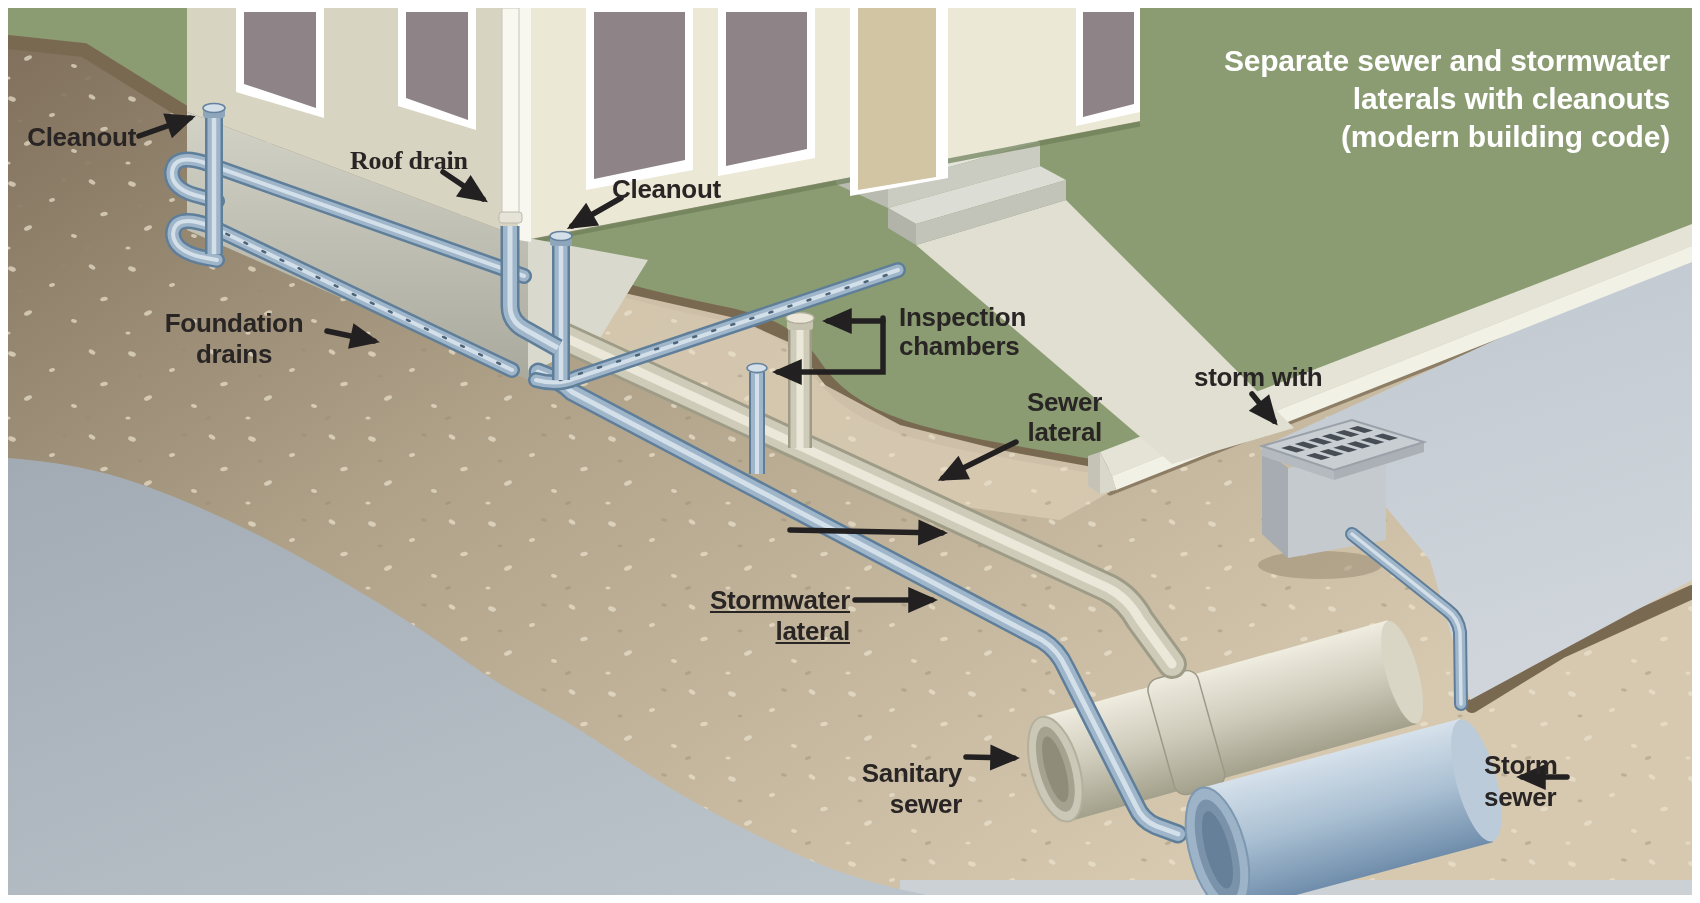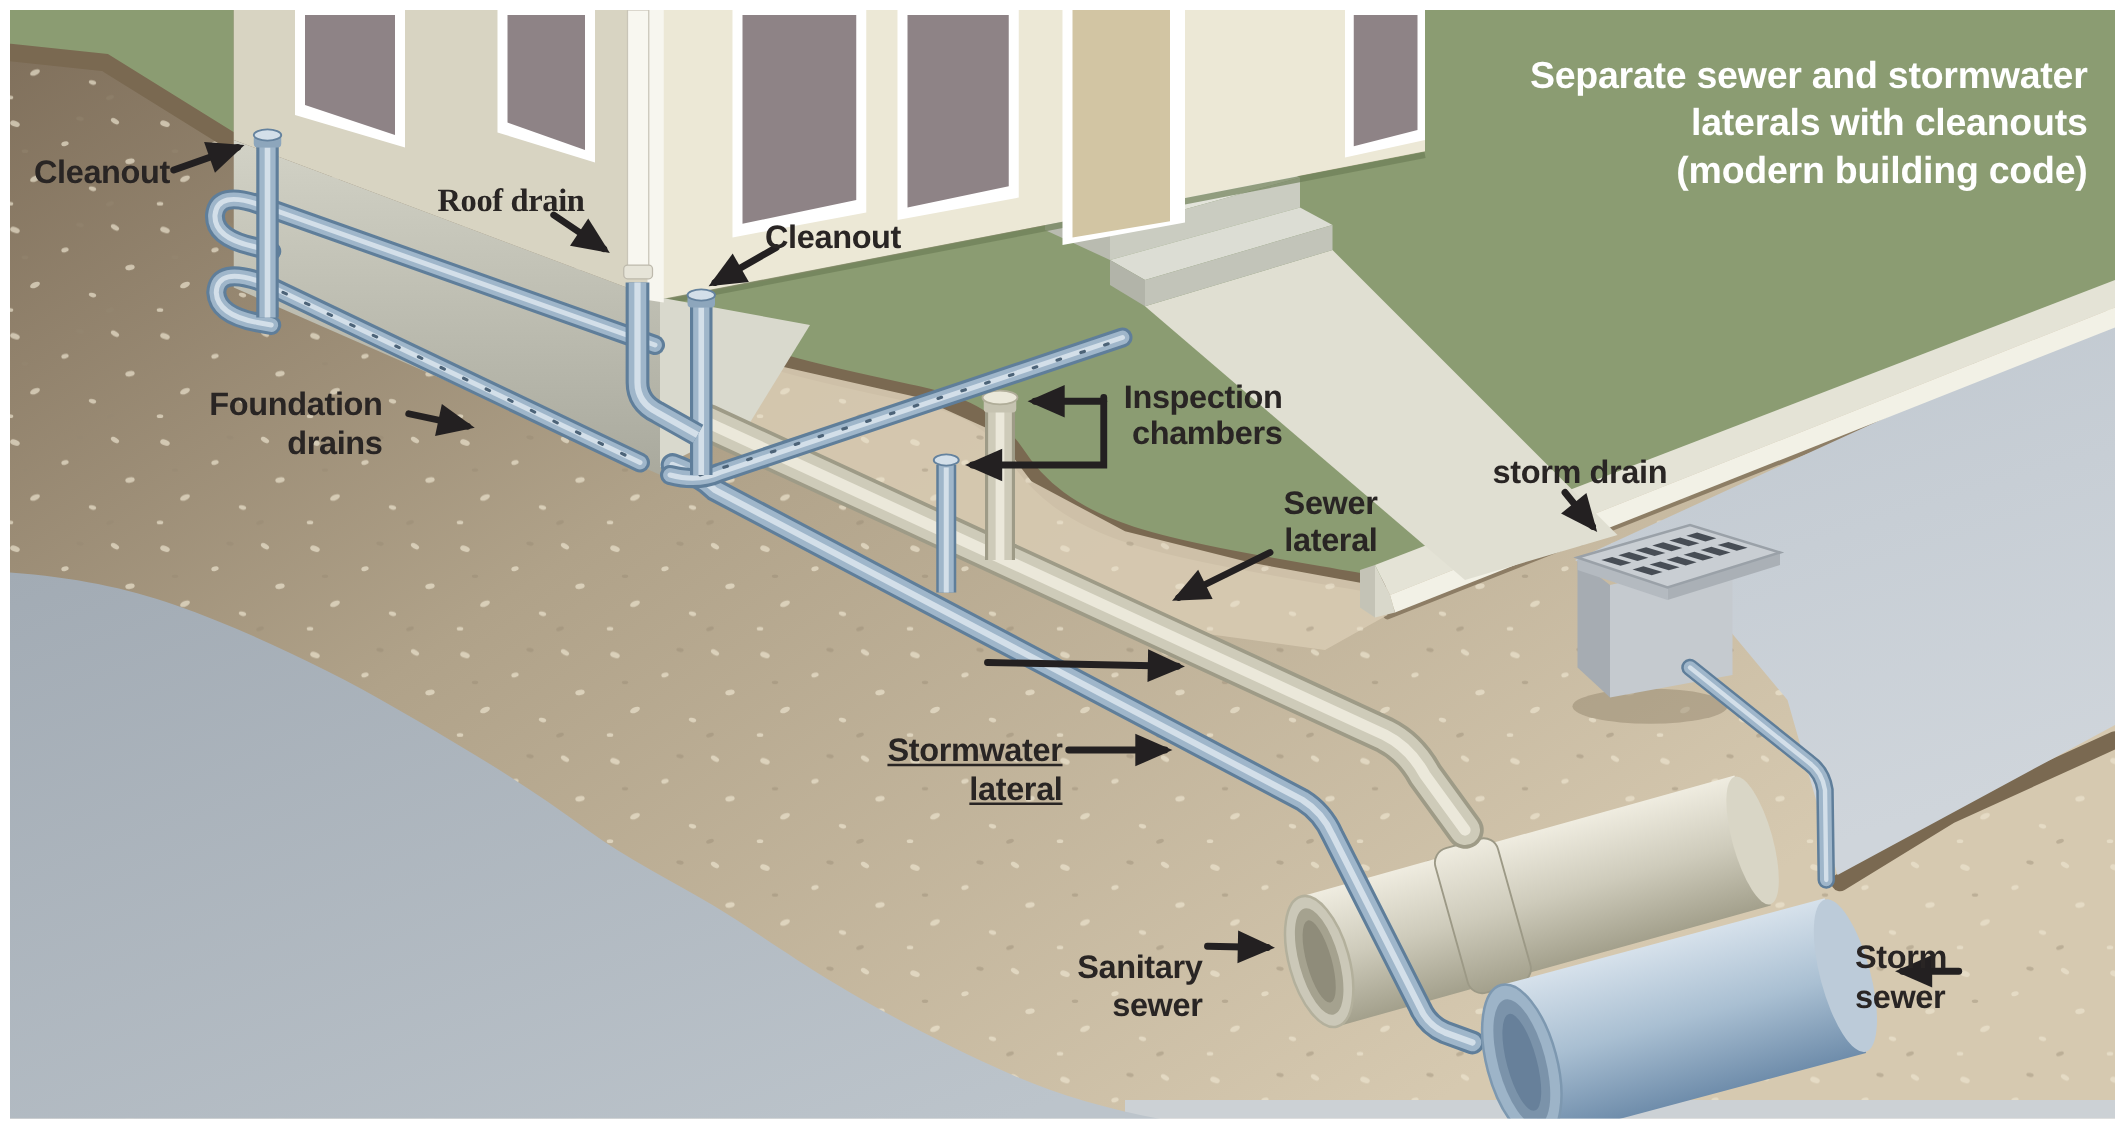--- a/index.html
+++ b/index.html
@@ -282,30 +282,30 @@
 <div id="title">Separate sewer and stormwater
 laterals with cleanouts
 (modern building code)</div>
 
 <div class="lbl r" style="left:22px;top:122px;width:114px;">Cleanout</div>
 
 <div class="lbl" style="left:350px;top:146px;font-family:Liberation Serif, serif;">Roof drain</div>
 
 <div class="lbl" style="left:612px;top:174px;">Cleanout</div>
 
-<div class="lbl r lh31" style="left:134px;top:308px;width:172px;">Foundation
+<div class="lbl r lh31" style="left:148px;top:308px;width:172px;text-align:center;">Foundation
 drains</div>
 
-<div class="lbl" style="left:899px;top:303px;line-height:29px;text-align:right;">Inspection
+<div class="lbl" style="left:899px;top:303px;line-height:29px;">Inspection
 chambers</div>
 
 <div class="lbl r" style="left:988px;top:387px;width:114px;">Sewer
 lateral</div>
 
-<div class="lbl" style="left:1194px;top:362px;">storm drain</div>
+<div class="lbl" style="left:1194px;top:362px;">storm with</div>
 
 <div class="lbl r lh31" style="left:688px;top:585px;width:162px;text-decoration:underline;">Stormwater
 lateral</div>
 
 <div class="lbl r lh31" style="left:828px;top:758px;width:134px;">Sanitary
 sewer</div>
 
 <div class="lbl" style="left:1484px;top:749px;line-height:32px;">Storm
 sewer</div>
 

